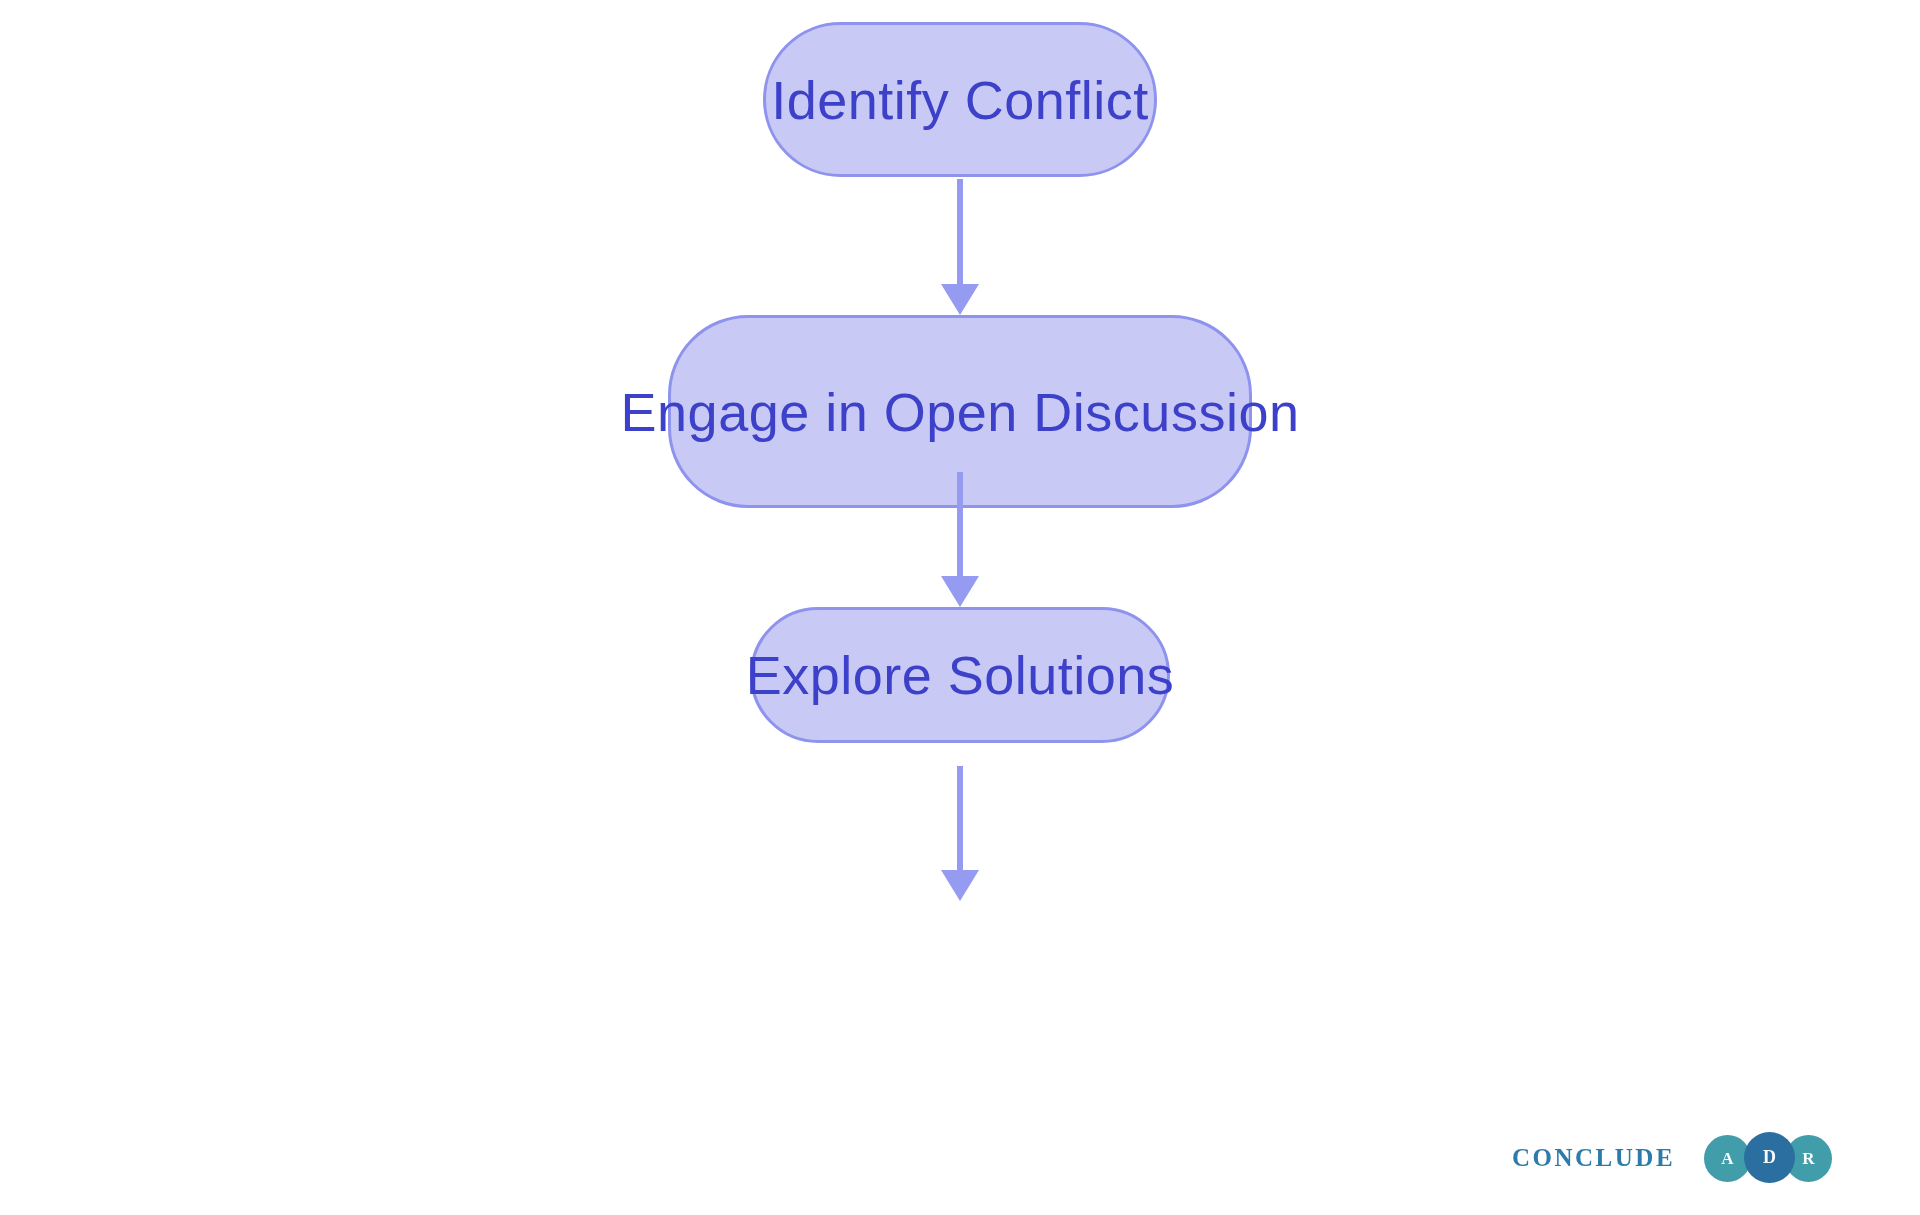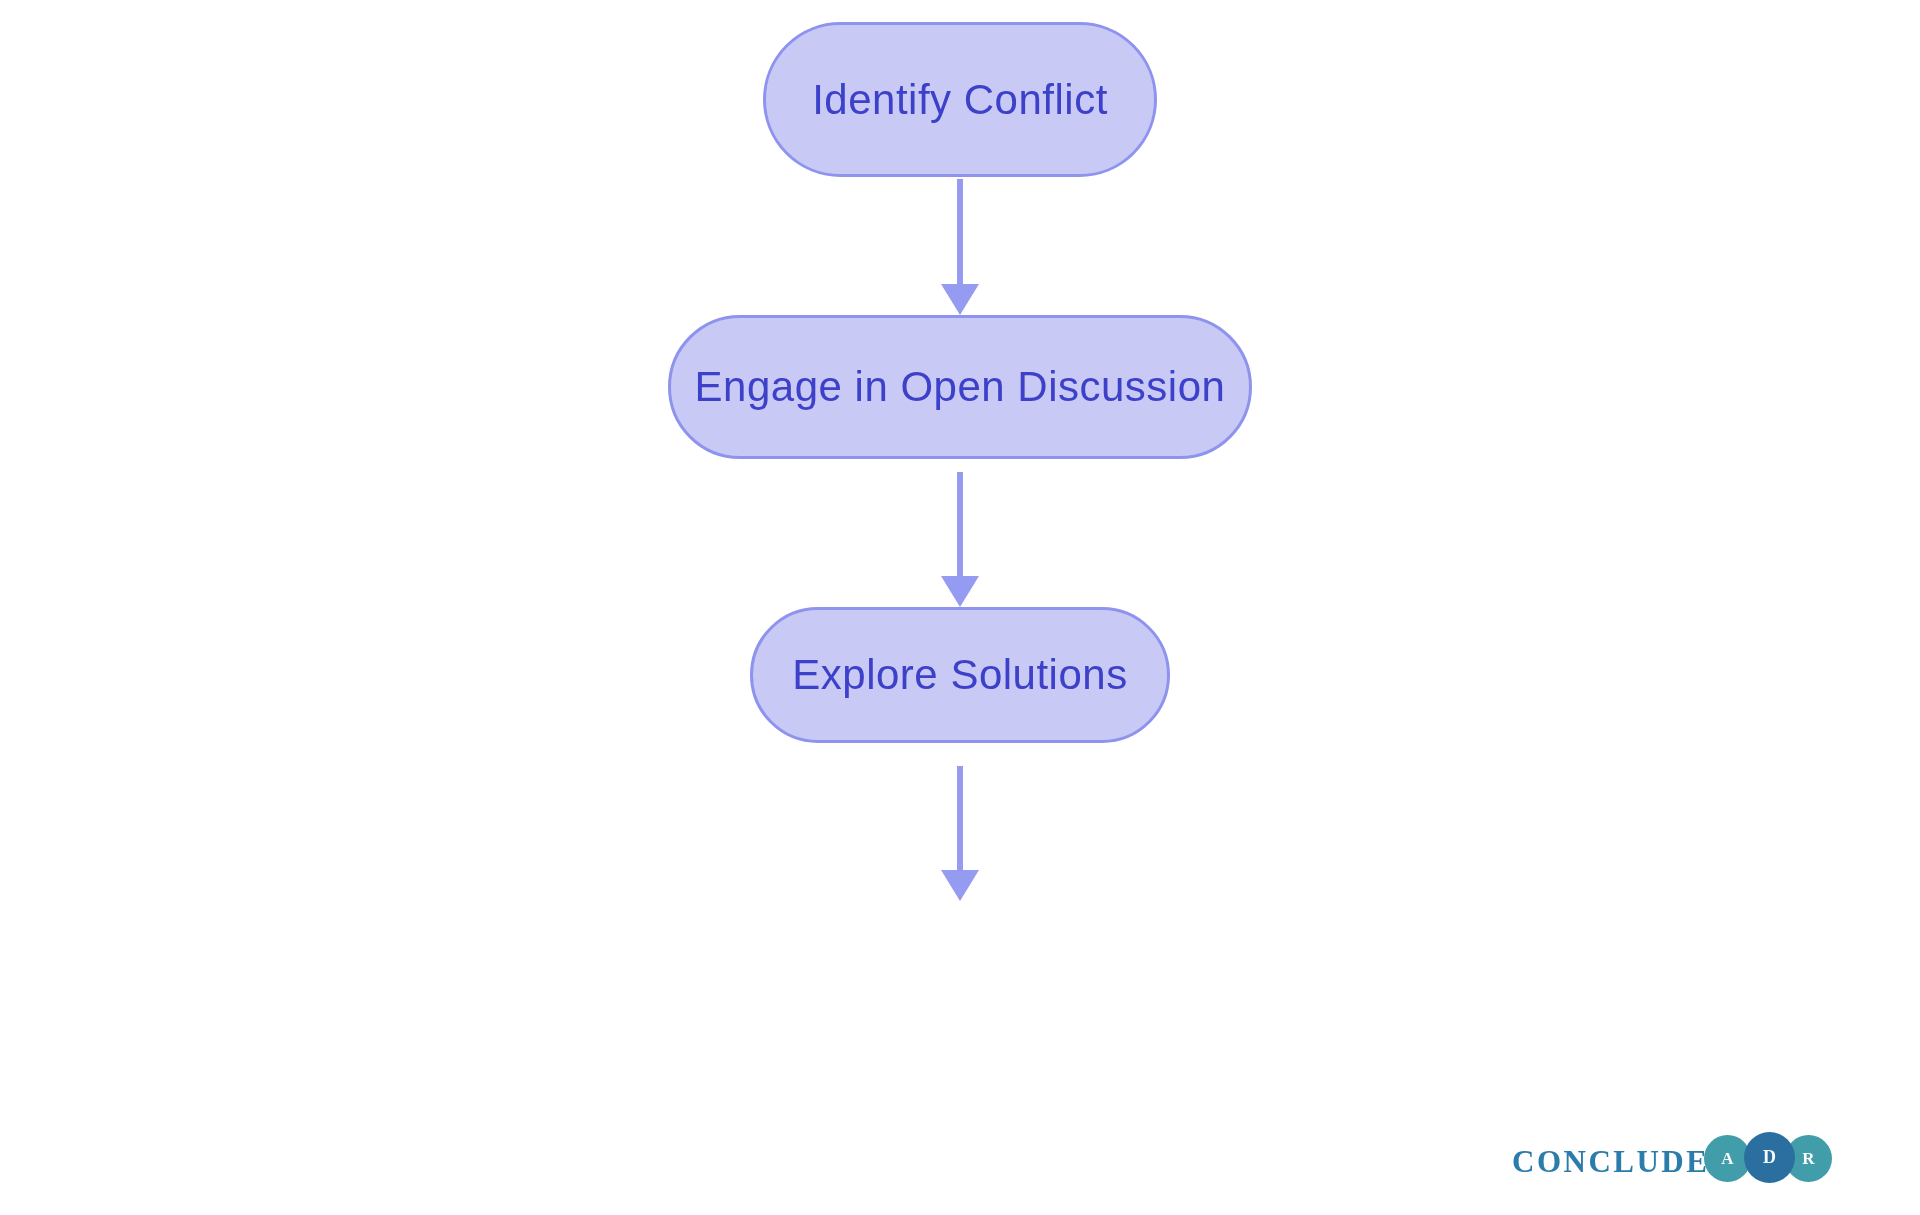--- a/index.html
+++ b/index.html
@@ -15,26 +15,26 @@
     position: absolute;
     background: #c8caf5;
     border: 3px solid #8e93ee;
     border-radius: 80px;
     display: flex;
     align-items: center;
     justify-content: center;
   }
   .node-label {
     color: #3d40c8;
-    font-size: 42px;
+    font-size: 54px;
     letter-spacing: 0.5px;
     white-space: nowrap;
   }
   .node-1 { left: 763px; top: 22px;  width: 394px; height: 155px; }
-  .node-2 { left: 668px; top: 315px; width: 584px; height: 144px; }
+  .node-2 { left: 668px; top: 315px; width: 584px; height: 193px; }
   .node-3 { left: 750px; top: 607px; width: 420px; height: 136px; }
   .node-4 { left: 742px; top: 901px; width: 436px; height: 155px; }
 
   .arrow {
     position: absolute;
     left: 941px;
     width: 38px;
     display: flex;
     flex-direction: column;
     align-items: center;
@@ -61,21 +61,21 @@
     top: 1131px;
     width: 330px;
     height: 54px;
   }
   .wordmark {
     position: absolute;
     left: 0;
     top: 13px;
     font-family: "Liberation Serif", serif;
     font-weight: bold;
-    font-size: 31px;
+    font-size: 25px;
     letter-spacing: 2.5px;
     color: #2b7cab;
     white-space: nowrap;
   }
   .badge {
     position: absolute;
     left: 192px;
     top: 0;
     width: 130px;
     height: 54px;

